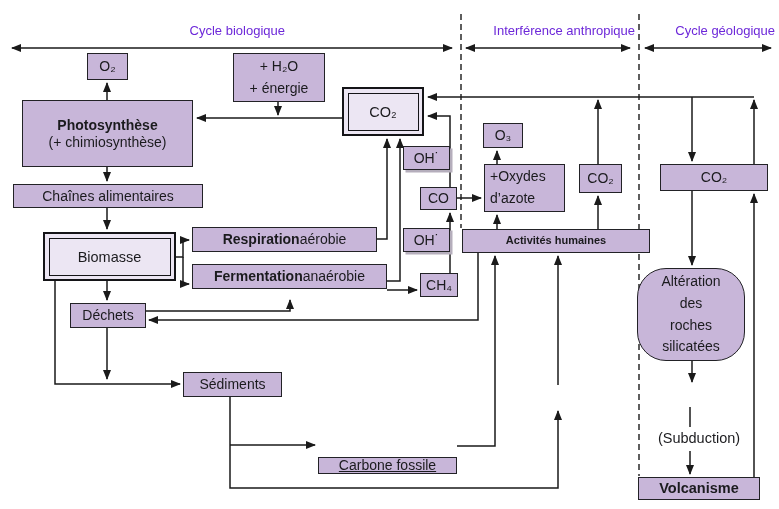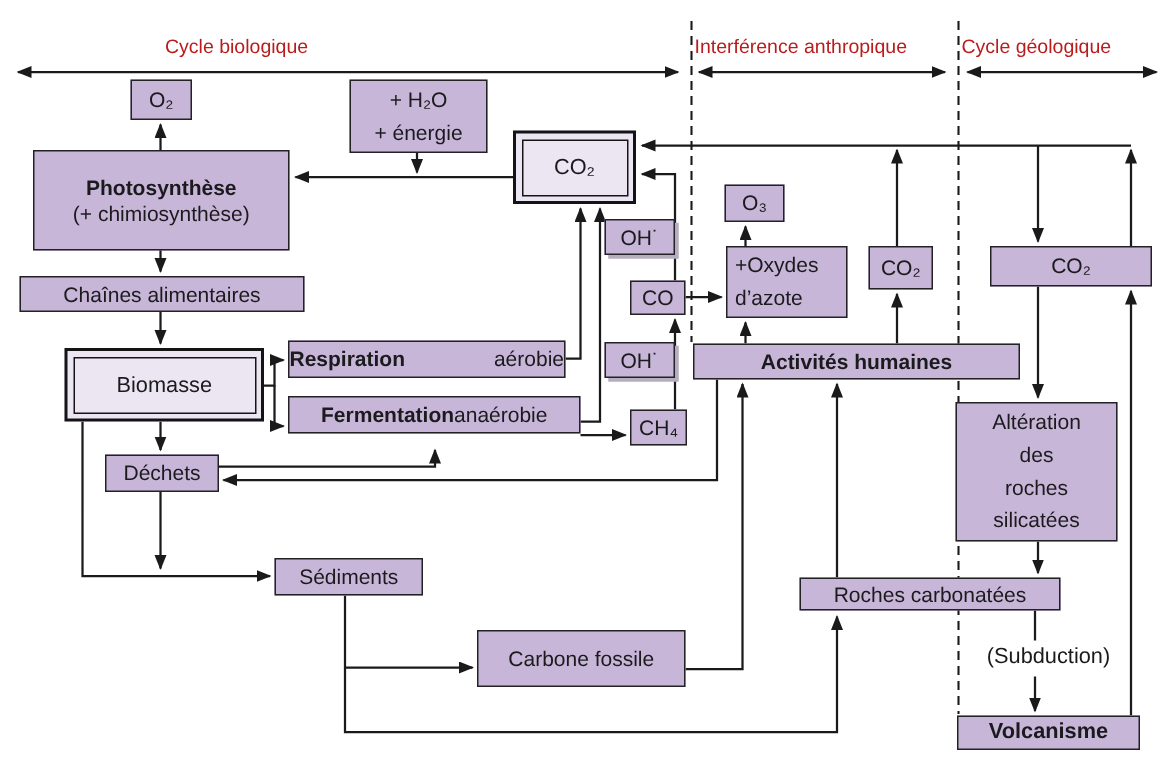--- a/index.html
+++ b/index.html
@@ -10,21 +10,21 @@
   html,body{margin:0;padding:0;background:#fff;}
   .stage{
     position:relative;width:779px;height:509px;background:#ffffff;
     font-family:"Liberation Sans","DejaVu Sans",sans-serif;color:#1b1b1e;
     overflow:hidden;
   }
   svg.wires{position:absolute;left:0;top:0;z-index:1;}
   svg.wires path{fill:none;stroke:var(--line);stroke-width:1.5;}
   svg.wires path.dash{stroke-dasharray:6 4;stroke-width:1.4;}
   svg.wires marker path{fill:var(--line);stroke:none;}
-  .hdr{position:absolute;z-index:2;font-size:13px;text-align:left;white-space:nowrap;color:#b91c1c;}
+  .hdr{position:absolute;z-index:2;font-size:13px;text-align:right;white-space:nowrap;color:#6d28d9;}
   .node{
     position:absolute;z-index:2;box-sizing:border-box;
     background:var(--node-fill);border:1.4px solid #222226;
     display:flex;align-items:center;justify-content:center;
     text-align:center;font-size:14px;line-height:1.2;white-space:nowrap;
   }
   .col{flex-direction:column;white-space:normal;}
   .b{font-weight:bold;}
   .leftalign{justify-content:flex-start;text-align:right;padding-left:5px;line-height:1.6;}
   .tall{line-height:1.55;}
@@ -125,39 +125,39 @@
   </div>
 
   <div class="node" style="left:13px;top:184px;width:190px;height:24px;">
     <span>Chaînes alimentaires</span>
   </div>
 
   <div class="dbl" style="left:43px;top:232px;width:133px;height:49px;">
     <div class="in">Biomasse</div>
   </div>
 
-  <div class="node" style="left:192px;top:227px;width:185px;height:25px;justify-content:space-between;">
+  <div class="node" style="left:192px;top:227px;width:185px;height:25px;">
     <span class="b">Respiration</span>
       <span> aérobie</span>
   </div>
 
   <div class="node" style="left:192px;top:264px;width:195px;height:25px;">
     <span class="b">Fermentation</span>
       <span> anaérobie</span>
   </div>
 
   <div class="node" style="left:70px;top:303px;width:76px;height:25px;">
     <span>Déchets</span>
   </div>
 
   <div class="node" style="left:183px;top:372px;width:99px;height:25px;">
     <span>Sédiments</span>
   </div>
 
-  <div class="node" style="left:318px;top:420px;width:139px;height:38px;">
+  <div class="node" style="left:318px;top:457px;width:139px;height:17px;text-decoration:underline;">
     <span>Carbone fossile</span>
   </div>
 
   <div class="node pill" style="left:403px;top:146px;width:47px;height:24px;">
     <span>OH˙</span>
   </div>
 
   <div class="node" style="left:420px;top:187px;width:37px;height:23px;">
     <span>CO</span>
   </div>
@@ -176,38 +176,35 @@
 
   <div class="node col leftalign" style="left:484px;top:164px;width:81px;height:48px;align-items:flex-start;">
     <div>+Oxydes</div>
     <div>d’azote</div>
   </div>
 
   <div class="node" style="left:579px;top:164px;width:43px;height:29px;">
     <span>CO₂</span>
   </div>
 
-  <div class="node b" style="left:462px;top:229px;width:218px;height:24px;font-size:14px;">
+  <div class="node b" style="left:462px;top:229px;width:188px;height:24px;font-size:11px;">
     <span>Activités humaines</span>
   </div>
 
   <div class="node" style="left:660px;top:164px;width:108px;height:27px;">
     <span>CO₂</span>
   </div>
 
-  <div class="node col tall" style="left:637px;top:268px;width:108px;height:93px;">
+  <div class="node col tall" style="left:637px;top:268px;width:108px;height:93px;border-radius:29px;">
     <div>Altération</div>
     <div>des</div>
     <div>roches</div>
     <div>silicatées</div>
   </div>
 
-  <div class="node" style="left:533px;top:385px;width:174px;height:22px;">
-    <span>Roches carbonatées</span>
-  </div>
 
   <div class="plain" style="left:640px;top:430px;width:118px;">(Subduction)</div>
 
   <div class="node b" style="left:638px;top:477px;width:122px;height:23px;font-size:14.5px;">
     <span>Volcanisme</span>
   </div>
 
 </div>
 
 </body></html>

